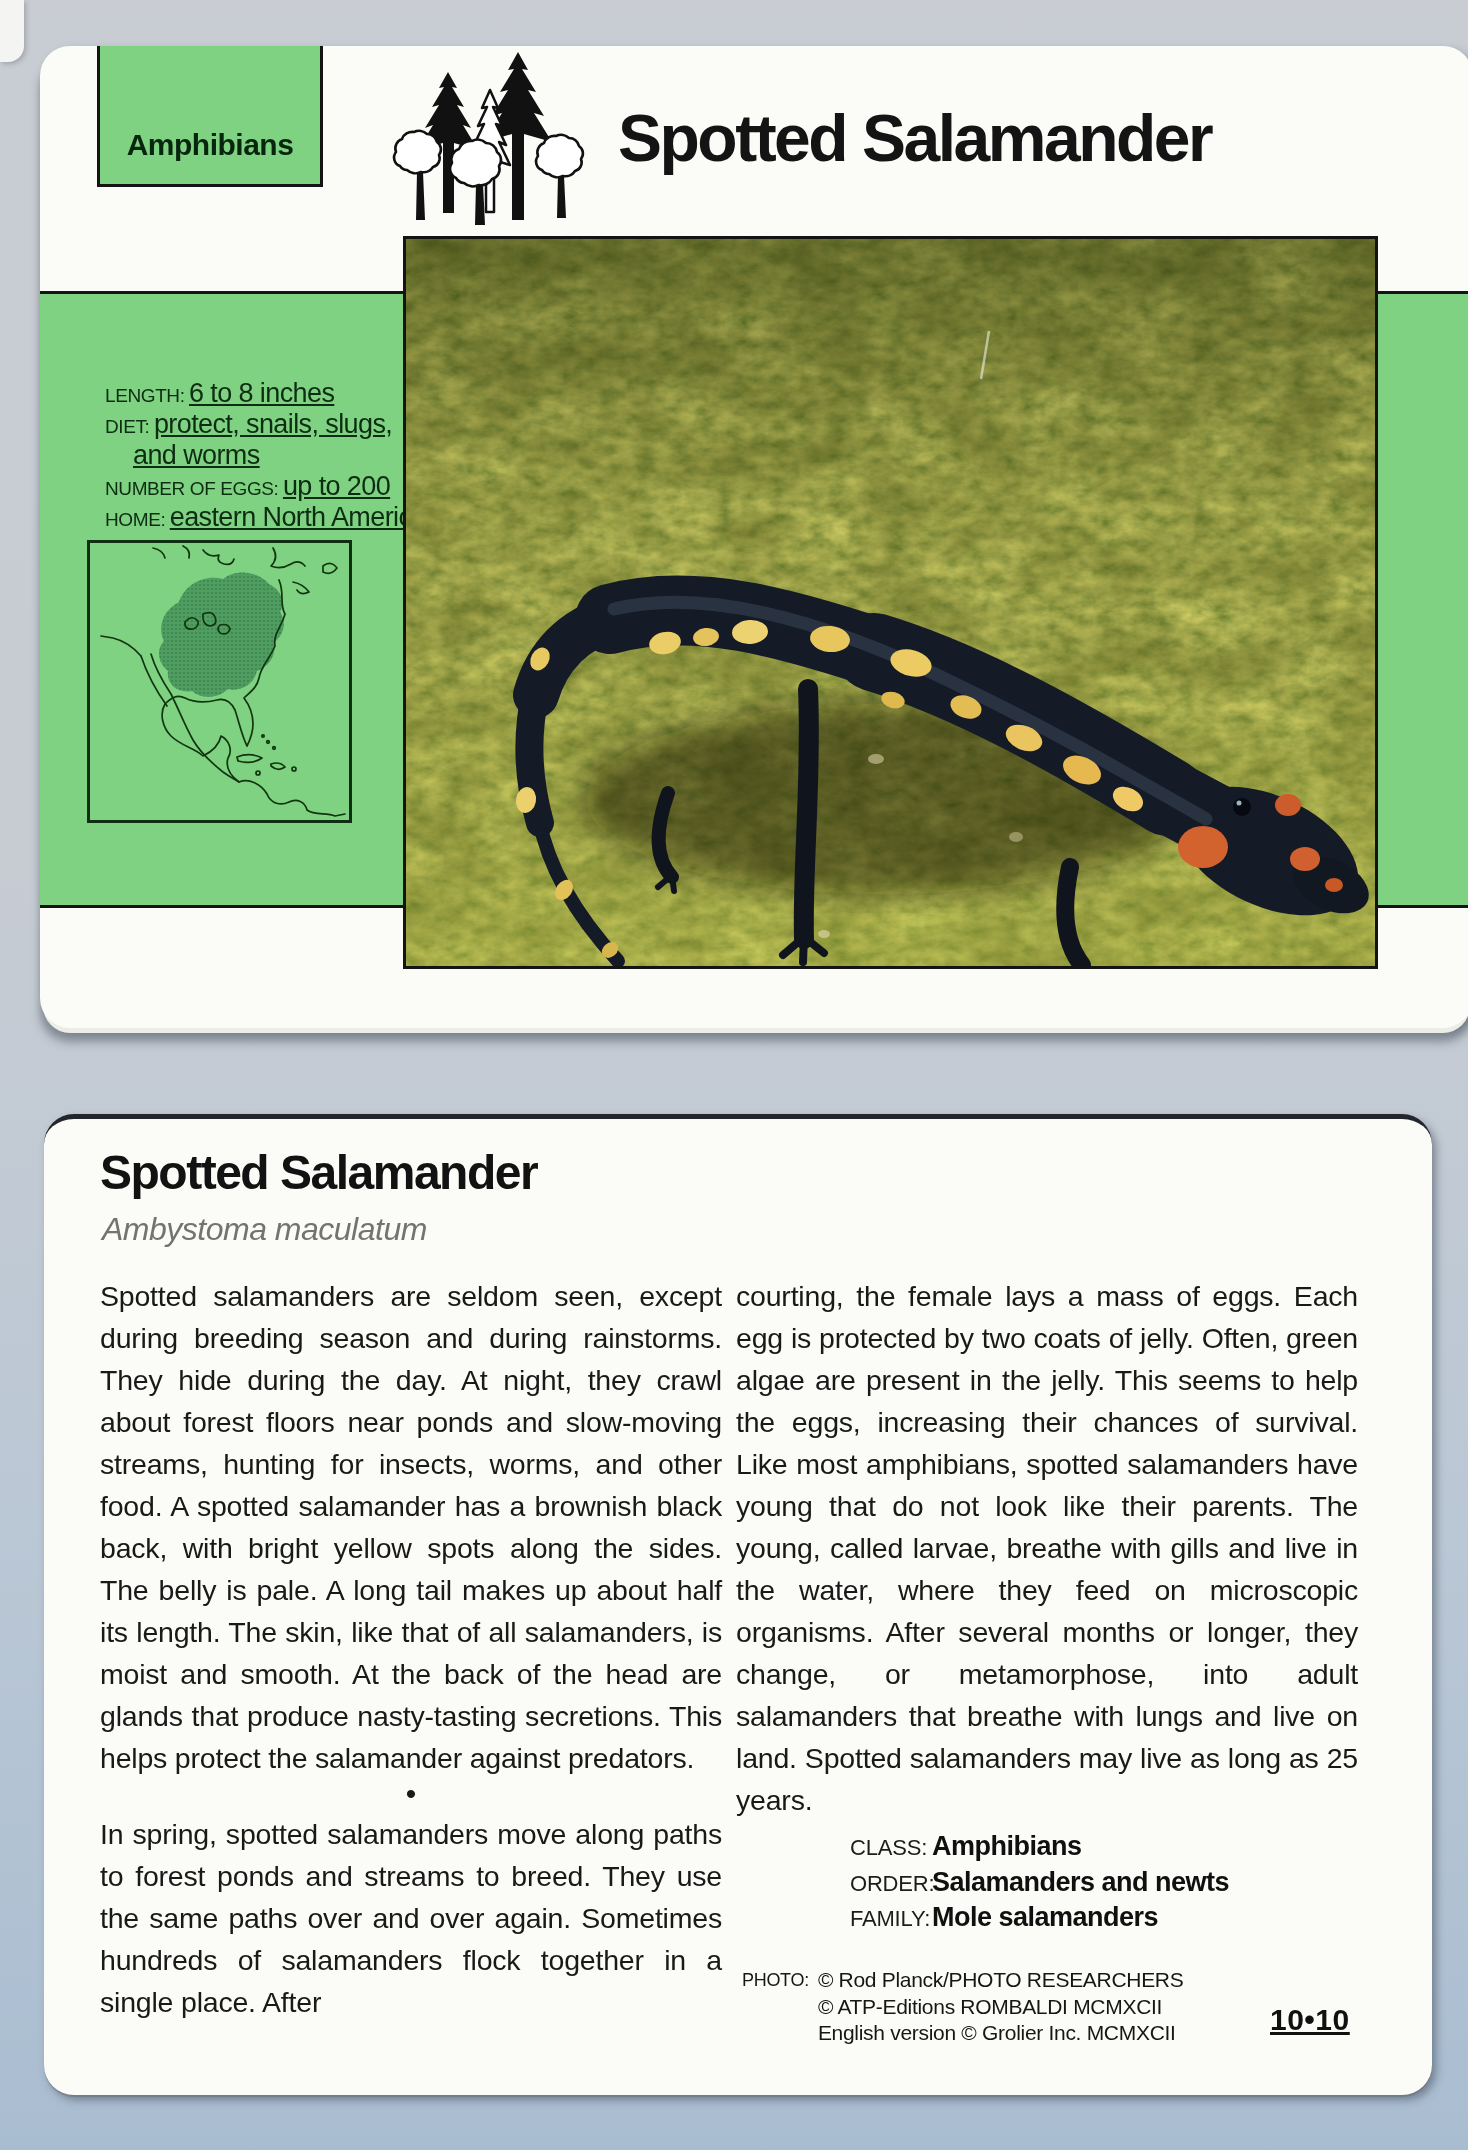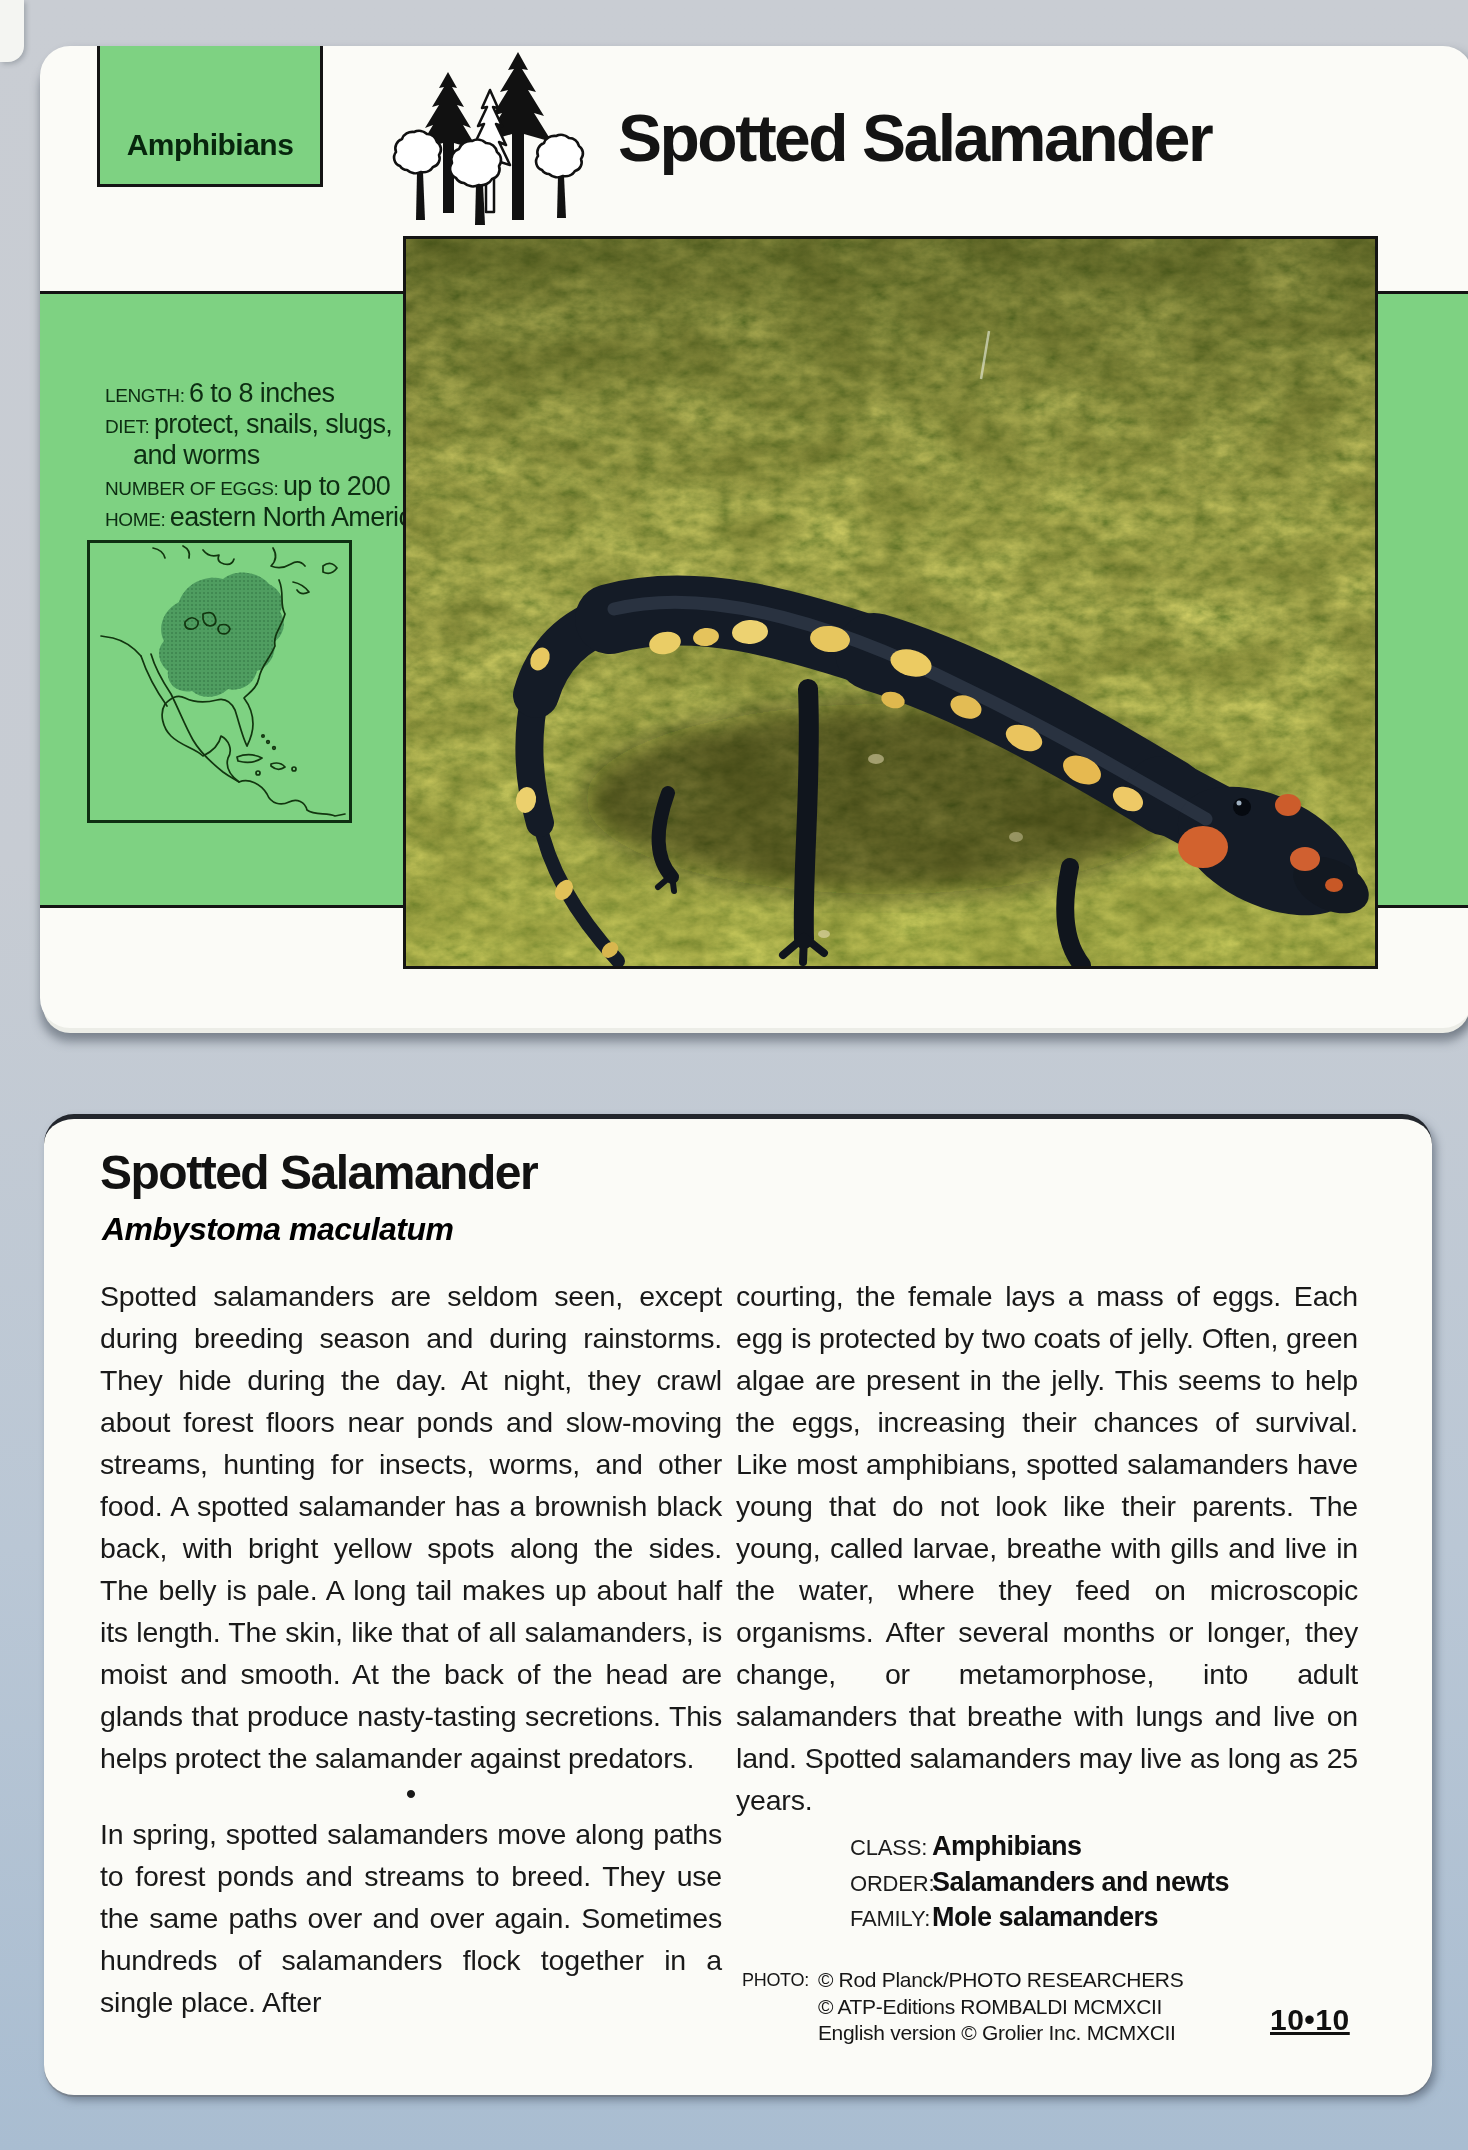--- a/index.html
+++ b/index.html
@@ -17,34 +17,34 @@
   .category-box{position:absolute;left:57px;top:0;width:226px;height:141px;box-sizing:border-box;
         background:#7ed282;border:3px solid #141414;border-top:none;
         display:flex;align-items:flex-end;justify-content:center;padding-bottom:22px;}
   .category-box span{font-size:30px;font-weight:bold;color:#07260d;letter-spacing:-0.5px;}
   .trees{position:absolute;left:350px;top:4px;width:212px;height:180px;}
   .front-title{position:absolute;left:578px;top:54px;margin:0;font-size:66px;font-weight:bold;
         letter-spacing:-2.5px;color:#141414;white-space:nowrap;}
   .stats{position:absolute;left:47px;top:332px;color:#0d2d12;}
   .stat-line{height:31px;white-space:nowrap;}
   .slabel{font-size:19px;letter-spacing:-0.4px;margin-left:18px;}
-  .sval{font-size:27px;letter-spacing:-0.6px;}
+  .sval{font-size:27px;letter-spacing:-0.6px;text-decoration:underline;}
   .indent{padding-left:46px;}
   .map-box{position:absolute;left:47px;top:494px;width:265px;height:283px;}
   .photo{position:absolute;left:363px;top:190px;width:975px;height:733px;box-sizing:border-box;
         border:3px solid #141414;background:#5f6b1a;overflow:hidden;}
   .photo svg{display:block;width:100%;height:100%;}
   
   .card-back{left:44px;top:1114px;width:1388px;height:981px;box-sizing:border-box;
         border-top:5px solid #23272d;
         box-shadow:4px 5px 9px rgba(66,76,92,.55), 0 2px 0 #9aa4ae;}
   .back-title{position:absolute;left:56px;top:26px;margin:0;font-size:48px;font-weight:bold;
         letter-spacing:-1.5px;color:#121212;}
-  .sci-name{position:absolute;left:58px;top:92px;font-size:32px;font-weight:bold;font-style:italic;
-        letter-spacing:-0.5px;color:#000000;}
+  .sci-name{position:absolute;left:58px;top:92px;font-size:32px;font-weight:normal;font-style:italic;
+        letter-spacing:-0.5px;color:#737373;}
   .columns{position:absolute;left:56px;top:156px;width:1272px;display:flex;gap:14px;}
   .col{width:622px;font-size:28.5px;line-height:42px;text-align:justify;color:#191919;letter-spacing:-0.2px;}
   .col p{margin:0;}
   .bullet-sep{text-align:center;font-size:30px;line-height:30px;height:34px;}
   .classification{margin-top:8px;margin-left:114px;}
   .crow{line-height:33.5px;white-space:nowrap;text-align:left;}
   .clabel{display:inline-block;width:82px;font-size:22px;color:#1c1c1c;}
   .cval{font-size:27px;font-weight:bold;letter-spacing:-0.5px;color:#101010;}
   .credits{position:absolute;left:698px;top:840px;display:flex;color:#161616;margin-top:8px;}
   .photo-label{font-size:18px;margin-right:9px;padding-top:3px;letter-spacing:-0.3px;}

